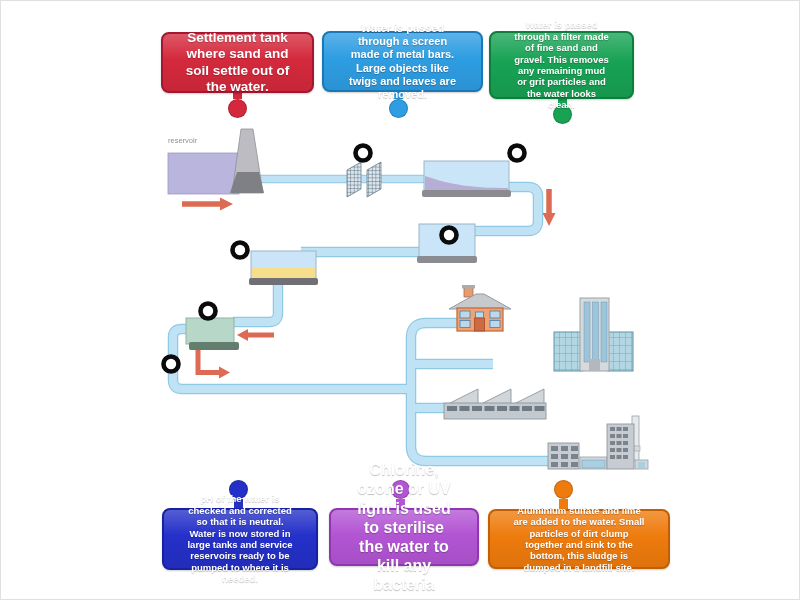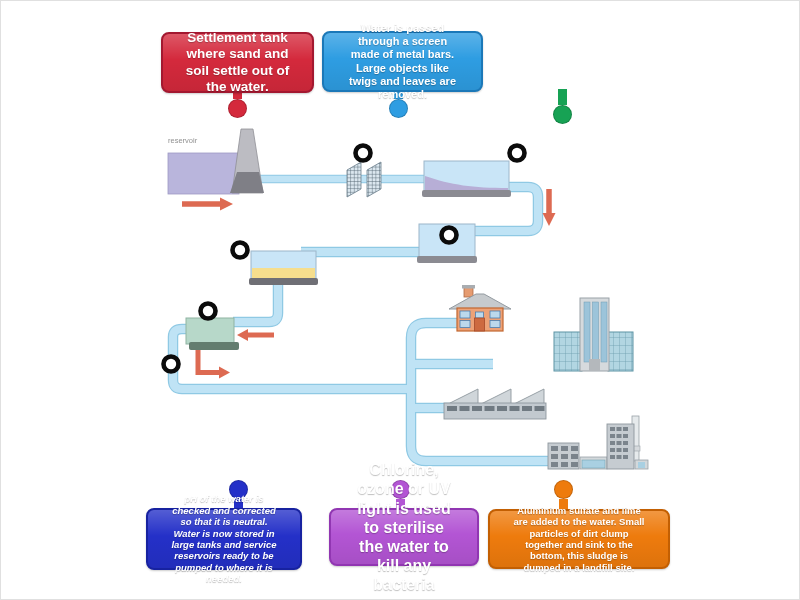--- a/index.html
+++ b/index.html
@@ -6,21 +6,21 @@
   #stage{position:relative;width:800px;height:600px;background:#ffffff;border:1px solid #e0e0e0;
          font-family:"Liberation Sans", sans-serif;overflow:hidden;box-sizing:border-box;}
   .callout{position:absolute;box-sizing:border-box;border-radius:8px;border:2px solid;
            color:#fff;font-weight:bold;text-align:center;display:flex;align-items:center;justify-content:center;
            padding:4px 22px;line-height:1.2;text-shadow:0 1px 1px rgba(0,0,0,.25);
            background-image:linear-gradient(rgba(255,255,255,.22),rgba(255,255,255,0) 45%,rgba(0,0,0,.07));
            box-shadow:0 1px 2px rgba(0,0,0,.2);}
   .co-red   {left:160px;top:31px;width:153px;height:61px;background-color:var(--red);border-color:var(--red-dark);font-size:13.5px;}
   .co-blue  {left:321px;top:30px;width:161px;height:61px;background-color:var(--blue);border-color:var(--blue-dark);font-size:11px;}
   .co-green {left:488px;top:30px;width:145px;height:68px;background-color:var(--green);border-color:var(--green-dark);font-size:9.5px;}
-  .co-navy  {left:145px;top:507px;width:156px;height:62px;background-color:var(--navy);border-color:var(--navy-dark);font-size:9.5px;font-style:italic;}
+  .co-navy  {left:161px;top:507px;width:156px;height:62px;background-color:var(--navy);border-color:var(--navy-dark);font-size:9.5px;}
   .co-purple{left:328px;top:507px;width:150px;height:58px;background-color:var(--purple);border-color:var(--purple-dark);font-size:16px;}
   .co-orange{left:487px;top:508px;width:182px;height:60px;background-color:var(--orange);border-color:var(--orange-dark);font-size:9.5px;}
   .pin{position:absolute;display:flex;flex-direction:column;align-items:center;width:20px;}
   .pin .stem{display:block;width:9px;height:16px;}
   .pin .dot{display:block;width:19px;height:19px;border-radius:50%;border:1px solid rgba(0,0,0,.18);box-sizing:border-box;}
   .pin-red   {left:226px;top:82px;}  .pin-red .stem,.pin-red .dot{background:var(--red);}
   .pin-blue  {left:387px;top:82px;}  .pin-blue .stem,.pin-blue .dot{background:var(--blue);}
   .pin-green {left:551px;top:88px;}  .pin-green .stem,.pin-green .dot{background:var(--green);}
   .pin-navy  {left:227px;top:479px;} .pin-navy .stem,.pin-navy .dot{background:var(--navy);}
   .pin-purple{left:389px;top:479px;} .pin-purple .stem,.pin-purple .dot{background:var(--purple);}
@@ -236,20 +236,23 @@
       <i class="dot"></i>
       <i class="stem"></i>
     </div>
 
   <div class="callout co-red">
     <span>Settlement tank where sand and soil settle out of the water.</span>
   </div>
   <div class="callout co-blue">
     <span>Water is passed through a screen made of metal bars. Large objects like twigs and leaves are removed.</span>
   </div>
+  <div class="callout co-green">
+    <span>Water is passed through a filter made of fine sand and gravel. This removes any remaining mud or grit particles and the water looks clean.</span>
+  </div>
   <div class="callout co-navy">
     <span>pH of the water is checked and corrected so that it is neutral. Water is now stored in large tanks and service reservoirs ready to be pumped to where it is needed.</span>
   </div>
   <div class="callout co-purple">
     <span>Chlorine, ozone or UV light is used to sterilise the water to kill any bacteria present.</span>
   </div>
   <div class="callout co-orange">
     <span>Aluminium sulfate and lime are added to the water. Small particles of dirt clump together and sink to the bottom, this sludge is dumped in a landfill site.</span>
   </div>
 

